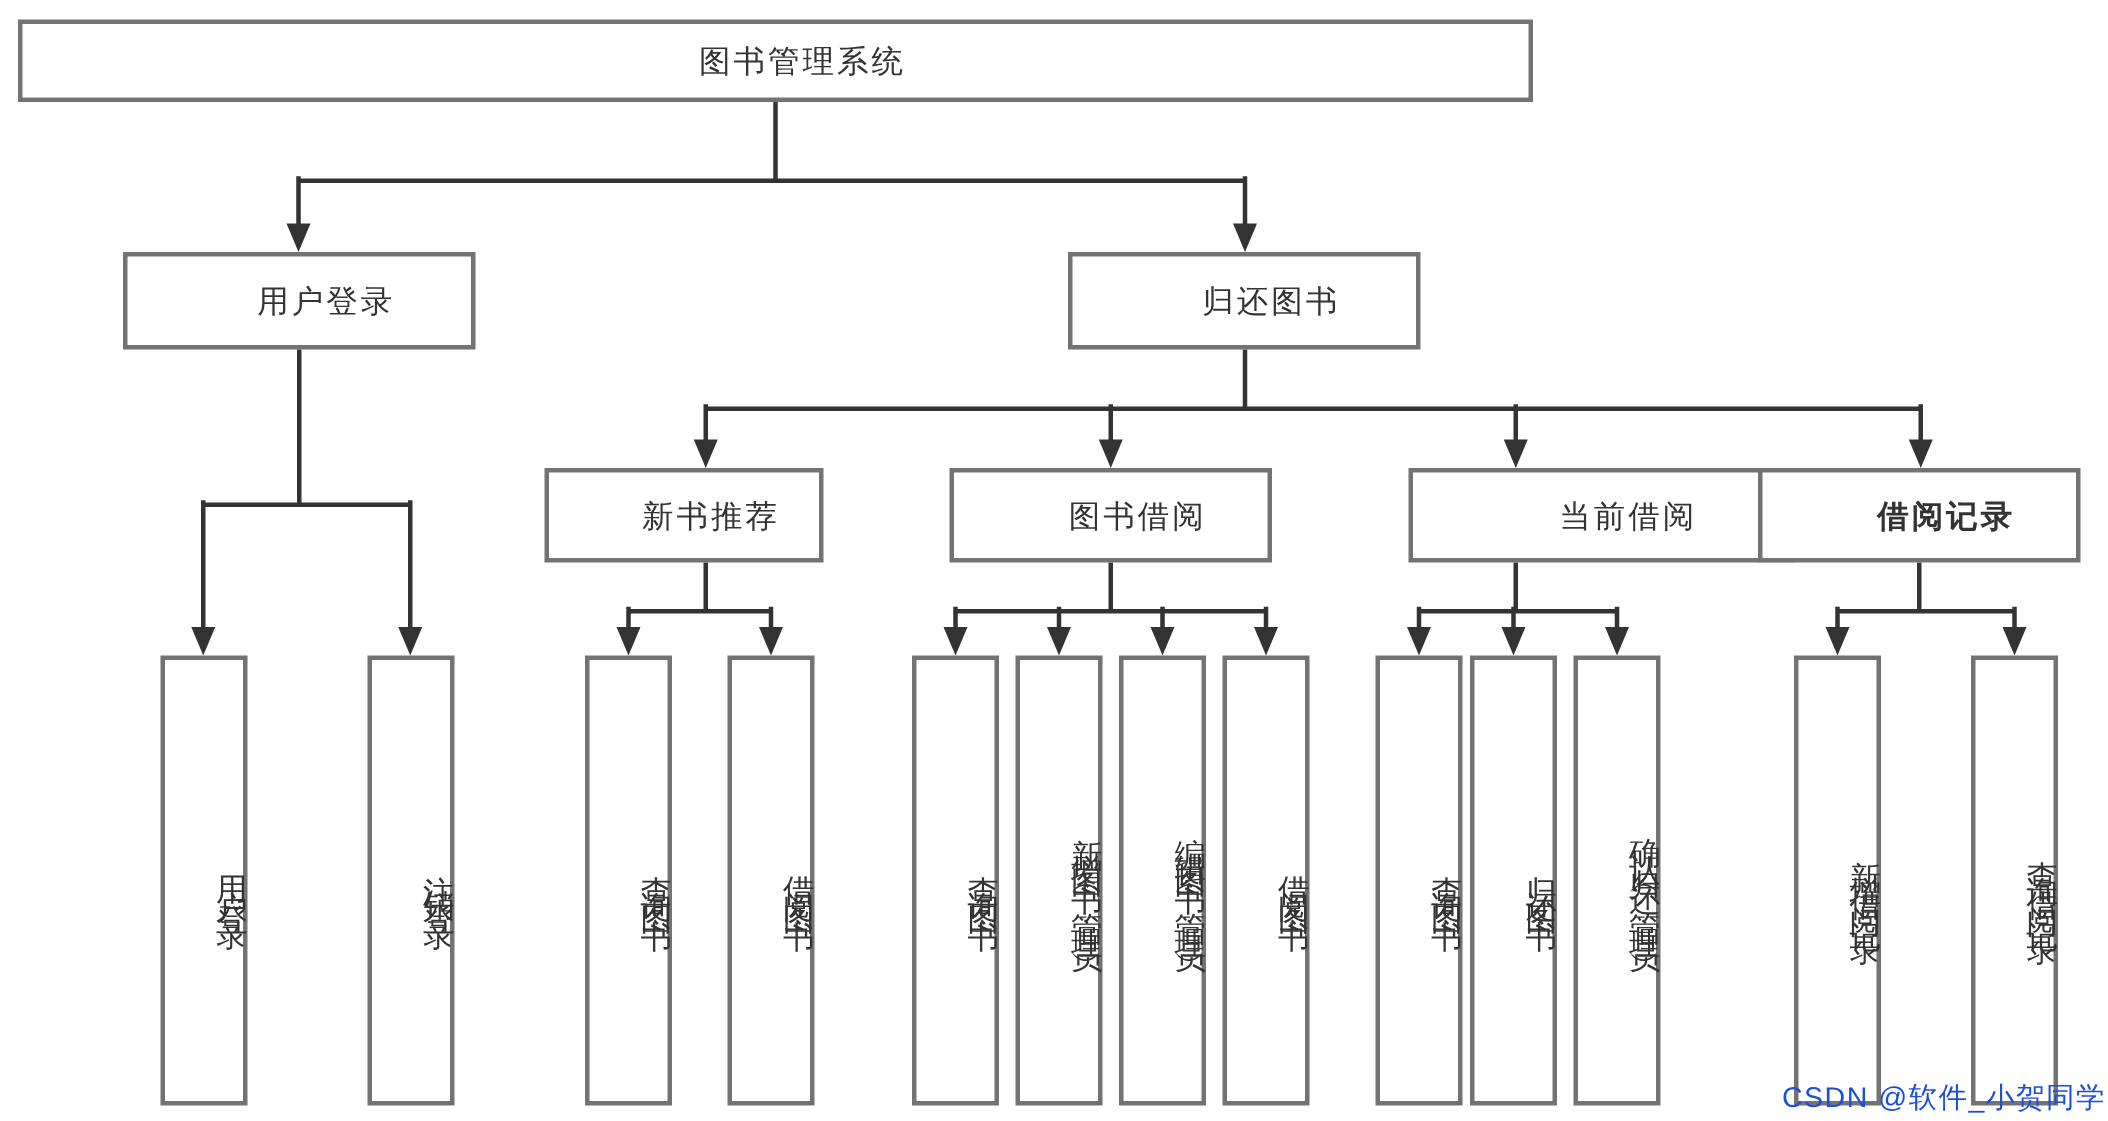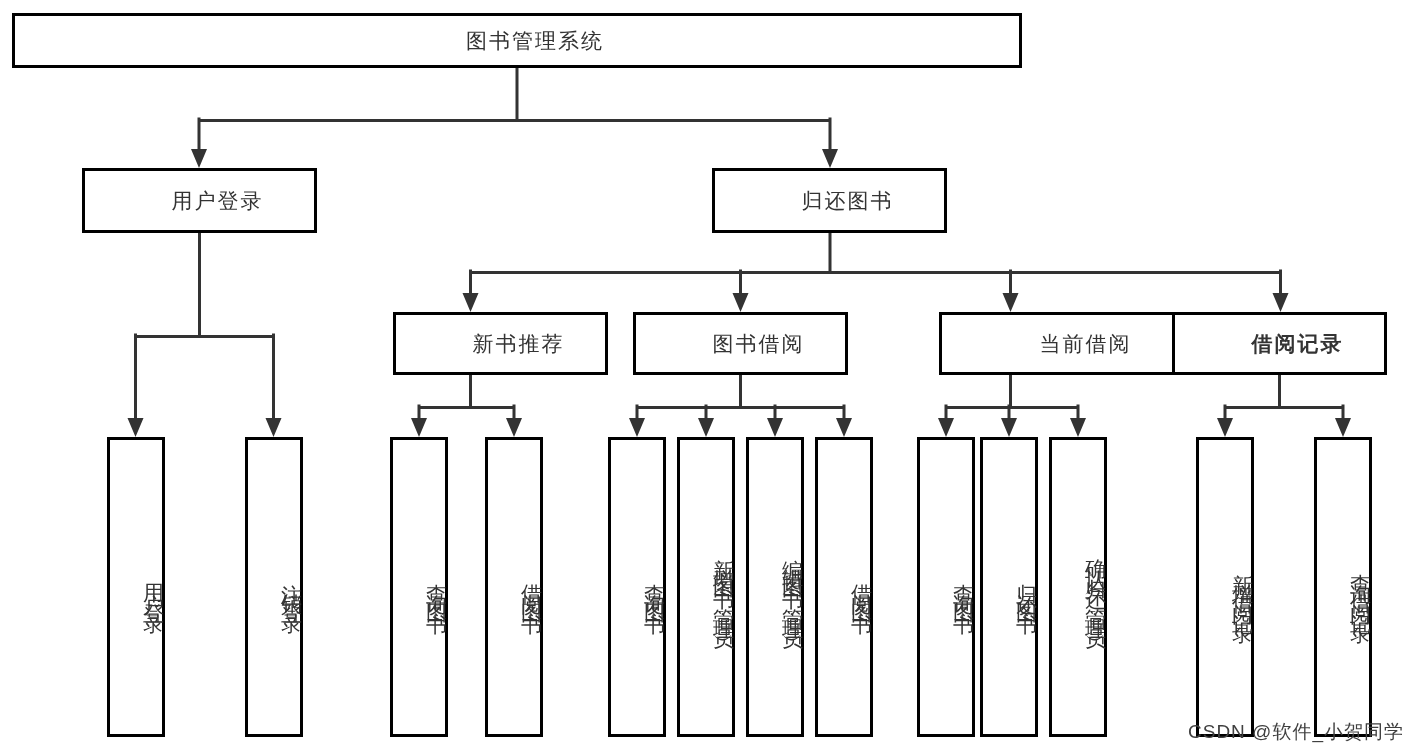--- a/index.html
+++ b/index.html
@@ -19,21 +19,21 @@
     position: absolute;
     left: 0;
     top: 0;
     width: 1405px;
     height: 747px;
     pointer-events: none;
   }
   .node {
     position: absolute;
     box-sizing: border-box;
-    border: 3px solid #000000;
+    border: 3px solid #737373;
     background: #ffffff;
     color: #333333;
     display: flex;
     align-items: center;
     justify-content: center;
     text-align: center;
     padding-left: 36px;
   }
   .node-h {
     font-size: 21px;
@@ -44,21 +44,21 @@
     text-orientation: mixed;
     font-size: 21px;
     letter-spacing: 10px;
     line-height: 1;
   }
   .watermark {
     position: absolute;
     left: 1188px;
     top: 719px;
     font-size: 19px;
-    color: #404040;
+    color: #1d4ed8;
     letter-spacing: 1px;
     white-space: nowrap;
     z-index: 5;
   }
   svg path.tree-line {
     stroke: #333333;
     stroke-width: 3;
     fill: none;
     stroke-linecap: square;
   }
@@ -97,21 +97,21 @@
   </svg>
 
   <div class="node node-h" style="left:12px; top:13px; width:1010px; height:55px;">图书管理系统</div>
 
   <div class="node node-h" style="left:82px; top:168px; width:235px; height:65px;">用户登录</div>
   <div class="node node-h" style="left:712px; top:168px; width:235px; height:65px;">归还图书</div>
 
   <div class="node node-v" style="left:107px; top:437px; width:58px; height:300px;">用户登录</div>
   <div class="node node-v" style="left:245px; top:437px; width:58px; height:300px;">注销登录</div>
 
-  <div class="node node-h" style="left:363px; top:312px; width:215px; height:63px;margin-left:30px;">新书推荐</div>
+  <div class="node node-h" style="left:363px; top:312px; width:186px; height:63px;">新书推荐</div>
   <div class="node node-h" style="left:633px; top:312px; width:215px; height:63px;">图书借阅</div>
   <div class="node node-h" style="left:903px; top:312px; width:257px; height:63px;margin-left:36px;">当前借阅</div>
   <div class="node node-h" style="left:1172px; top:312px; width:215px; height:63px;font-weight:bold;">借阅记录</div>
 
   <div class="node node-v" style="left:390px; top:437px; width:58px; height:300px;">查询图书</div>
   <div class="node node-v" style="left:485px; top:437px; width:58px; height:300px;">借阅图书</div>
 
   <div class="node node-v" style="left:608px; top:437px; width:58px; height:300px;">查询图书</div>
   <div class="node node-v" style="left:677px; top:437px; width:58px; height:300px;">新增图书（管理员）</div>
   <div class="node node-v" style="left:746px; top:437px; width:58px; height:300px;">编辑图书（管理员）</div>

